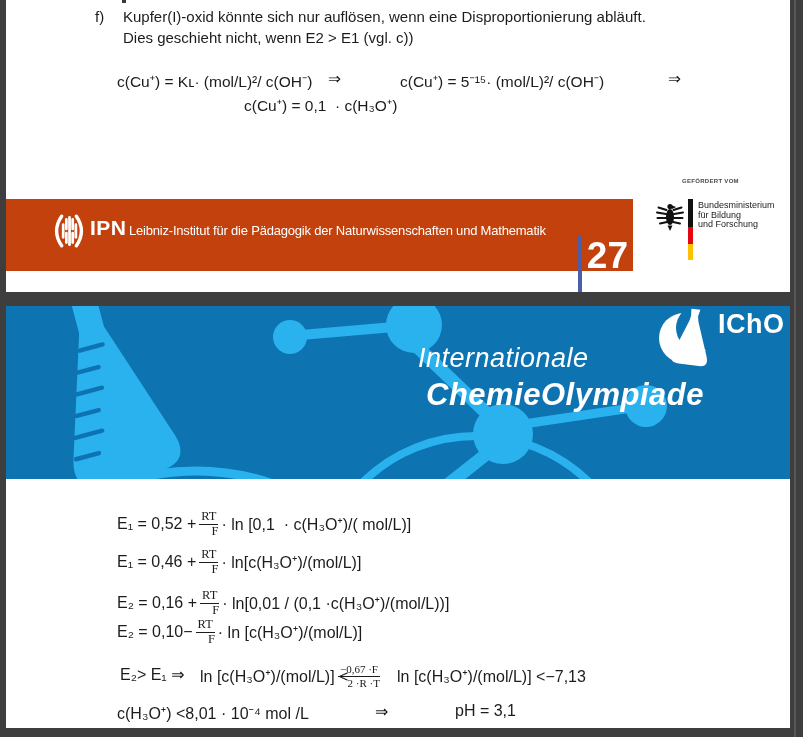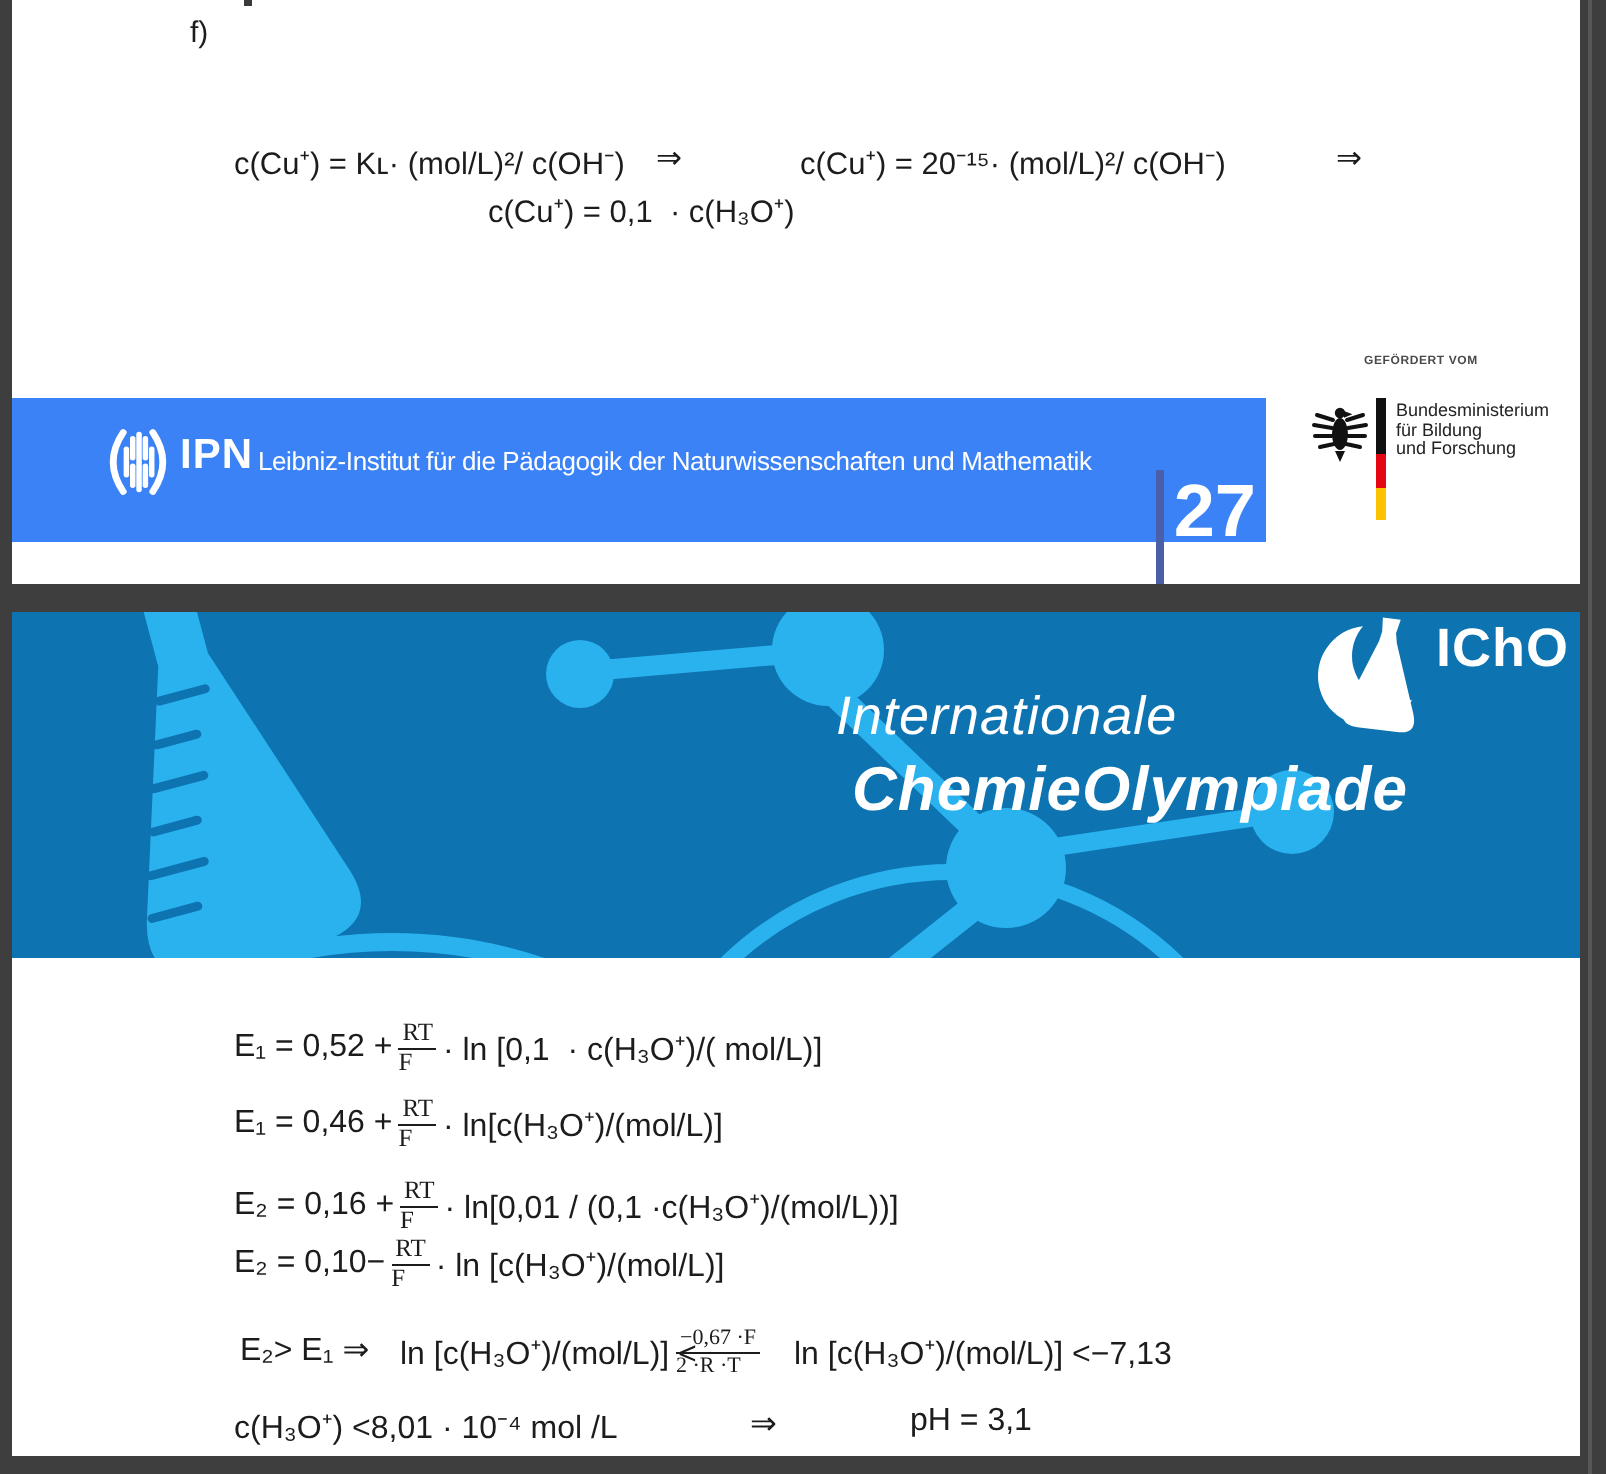--- a/index.html
+++ b/index.html
@@ -12,21 +12,21 @@
   #page2{top:306px;height:422px;}
   .t{white-space:pre;}
   .abs{position:absolute;}
 
   
   .frag{position:absolute;left:116px;top:0;width:4px;height:3px;background:#3a3a3a;}
   .body-text{font-size:15px;line-height:21px;}
   .eq1{font-size:15.5px;}
 
   
-  .footer-banner{position:absolute;left:0;top:199px;width:627px;height:72px;background:#3b82f6;}
+  .footer-banner{position:absolute;left:0;top:199px;width:627px;height:72px;background:#c2410c;}
   .ipn-abbr{position:absolute;left:84px;top:17px;color:#fff;font-weight:bold;font-size:21px;letter-spacing:.5px;}
   .institute{position:absolute;left:123px;top:24px;color:#fff;font-size:13px;letter-spacing:-0.2px;}
   .pagenum{position:absolute;right:5px;bottom:-3px;color:#fff;font-weight:bold;font-size:37px;line-height:1;}
   .ref-line{position:absolute;left:572px;top:235px;width:4px;height:57px;background:#4a5fa8;}
 
   
   .funding-caption{position:absolute;left:676px;top:178px;font-size:6px;font-weight:bold;color:#4a4a4a;letter-spacing:.3px;}
   .flag-stripe{position:absolute;left:682px;top:199px;width:5px;height:61px;}
   .flag-stripe .b{height:28px;background:#111;}
   .flag-stripe .r{height:17px;background:#e30613;}
@@ -37,42 +37,46 @@
   .header-banner{position:absolute;left:0;top:0;width:784px;height:173px;background:#0d73b1;overflow:hidden;}
   .flask-illu{position:absolute;left:28px;top:-16px;transform:rotate(-15deg);}
   .molecule{position:absolute;left:0;top:0;}
   .title1{position:absolute;left:412px;top:37px;color:#fff;font-size:27px;font-style:italic;letter-spacing:.5px;}
   .title2{position:absolute;left:420px;top:71px;color:#fff;font-size:31px;font-style:italic;font-weight:bold;letter-spacing:.5px;text-align:center;}
   .icho-glyph{position:absolute;left:652px;top:1px;}
   .icho-text{position:absolute;left:712px;top:3px;color:#fff;font-size:27px;font-weight:bold;letter-spacing:.5px;}
 
   
   .eqrow{position:absolute;display:flex;align-items:center;height:36px;font-size:16px;}
-  .frac{display:inline-flex;flex-direction:column;align-items:flex-start;justify-content:center;
+  .frac{display:inline-flex;flex-direction:column;align-items:flex-end;justify-content:center;
         font-family:"Liberation Serif",serif;font-size:12.5px;line-height:1.1;margin:0 3px;}
   .frac .num{border-bottom:1.2px solid #1c1c1c;padding:0 2px;}
   .frac.small{font-size:11px;}
   .eqtxt{position:absolute;font-size:16px;}
 </style>
 </head>
 <body>
 
 <div id="viewport">
   <div class="edge-line"></div>
 
   <div class="page" id="page1">
     <div class="frag"></div>
 
     <div class="abs body-text" style="left:89px;top:6px;">
       <span class="t">f)</span>
     </div>
+    <div class="abs body-text" style="left:117px;top:6px;">
+      <div class="t">Kupfer(I)-oxid könnte sich nur auflösen, wenn eine Disproportionierung abläuft.</div>
+      <div class="t">Dies geschieht nicht, wenn E2 &gt; E1 (vgl. c))</div>
+    </div>
 
     <div class="abs eq1 t" style="left:111px;top:70px;">c(Cu⁺) = Kʟ· (mol/L)²/ c(OH⁻)</div>
     <div class="abs eq1 t" style="left:322px;top:70px;">⇒</div>
-    <div class="abs eq1 t" style="left:394px;top:70px;">c(Cu⁺) = 20⁻¹⁵· (mol/L)²/ c(OH⁻)</div>
+    <div class="abs eq1 t" style="left:394px;top:70px;">c(Cu⁺) = 5⁻¹⁵· (mol/L)²/ c(OH⁻)</div>
     <div class="abs eq1 t" style="left:662px;top:70px;">⇒</div>
     <div class="abs eq1 t" style="left:238px;top:94px;">c(Cu⁺) = 0,1  · c(H₃O⁺)</div>
 
     <div class="footer-banner">
       <svg class="abs" style="left:44px;top:13px;" width="38" height="38" viewBox="0 0 36 36">
         <g stroke="#fff" fill="none" stroke-linecap="round">
           <path d="M11 4 Q1.5 18 11 32" stroke-width="3.2"></path>
           <path d="M25 4 Q34.5 18 25 32" stroke-width="3.2"></path>
           <line x1="12.5" y1="12" x2="12.5" y2="24" stroke-width="2.6"></line>
           <line x1="15.5" y1="7" x2="15.5" y2="16" stroke-width="2.6"></line>

